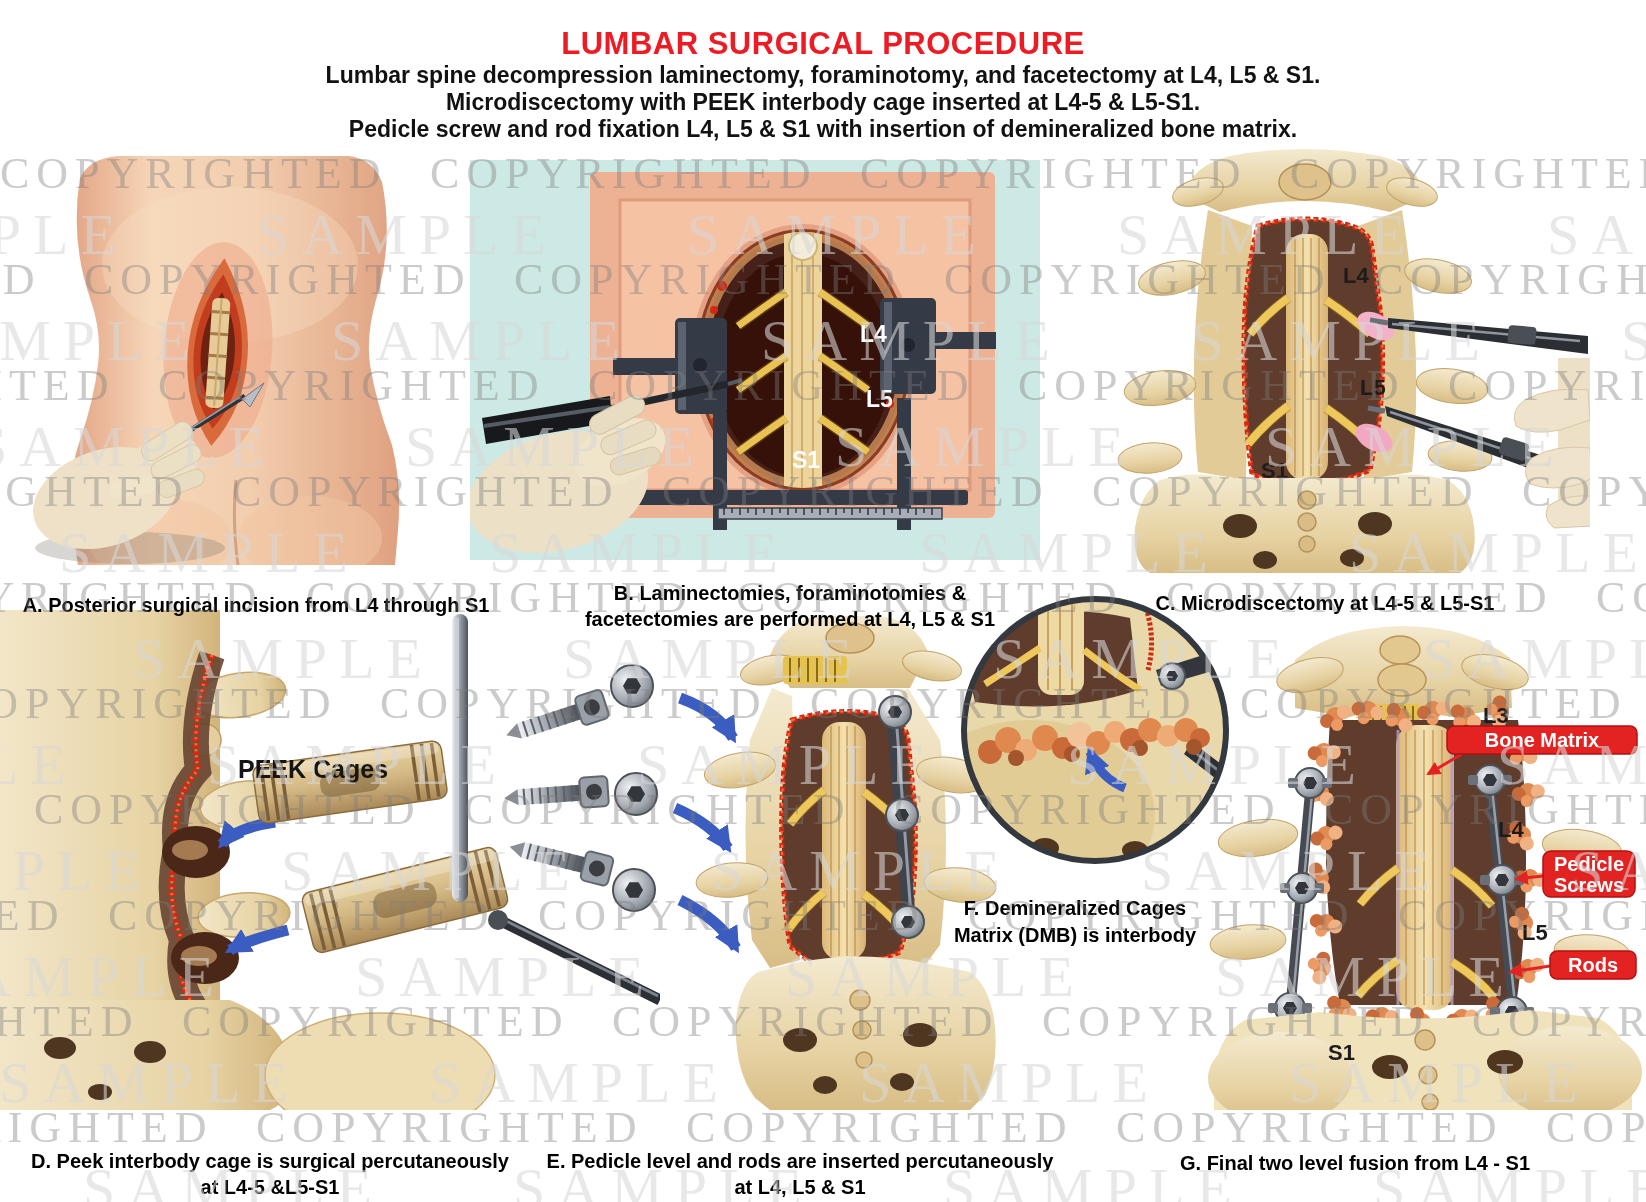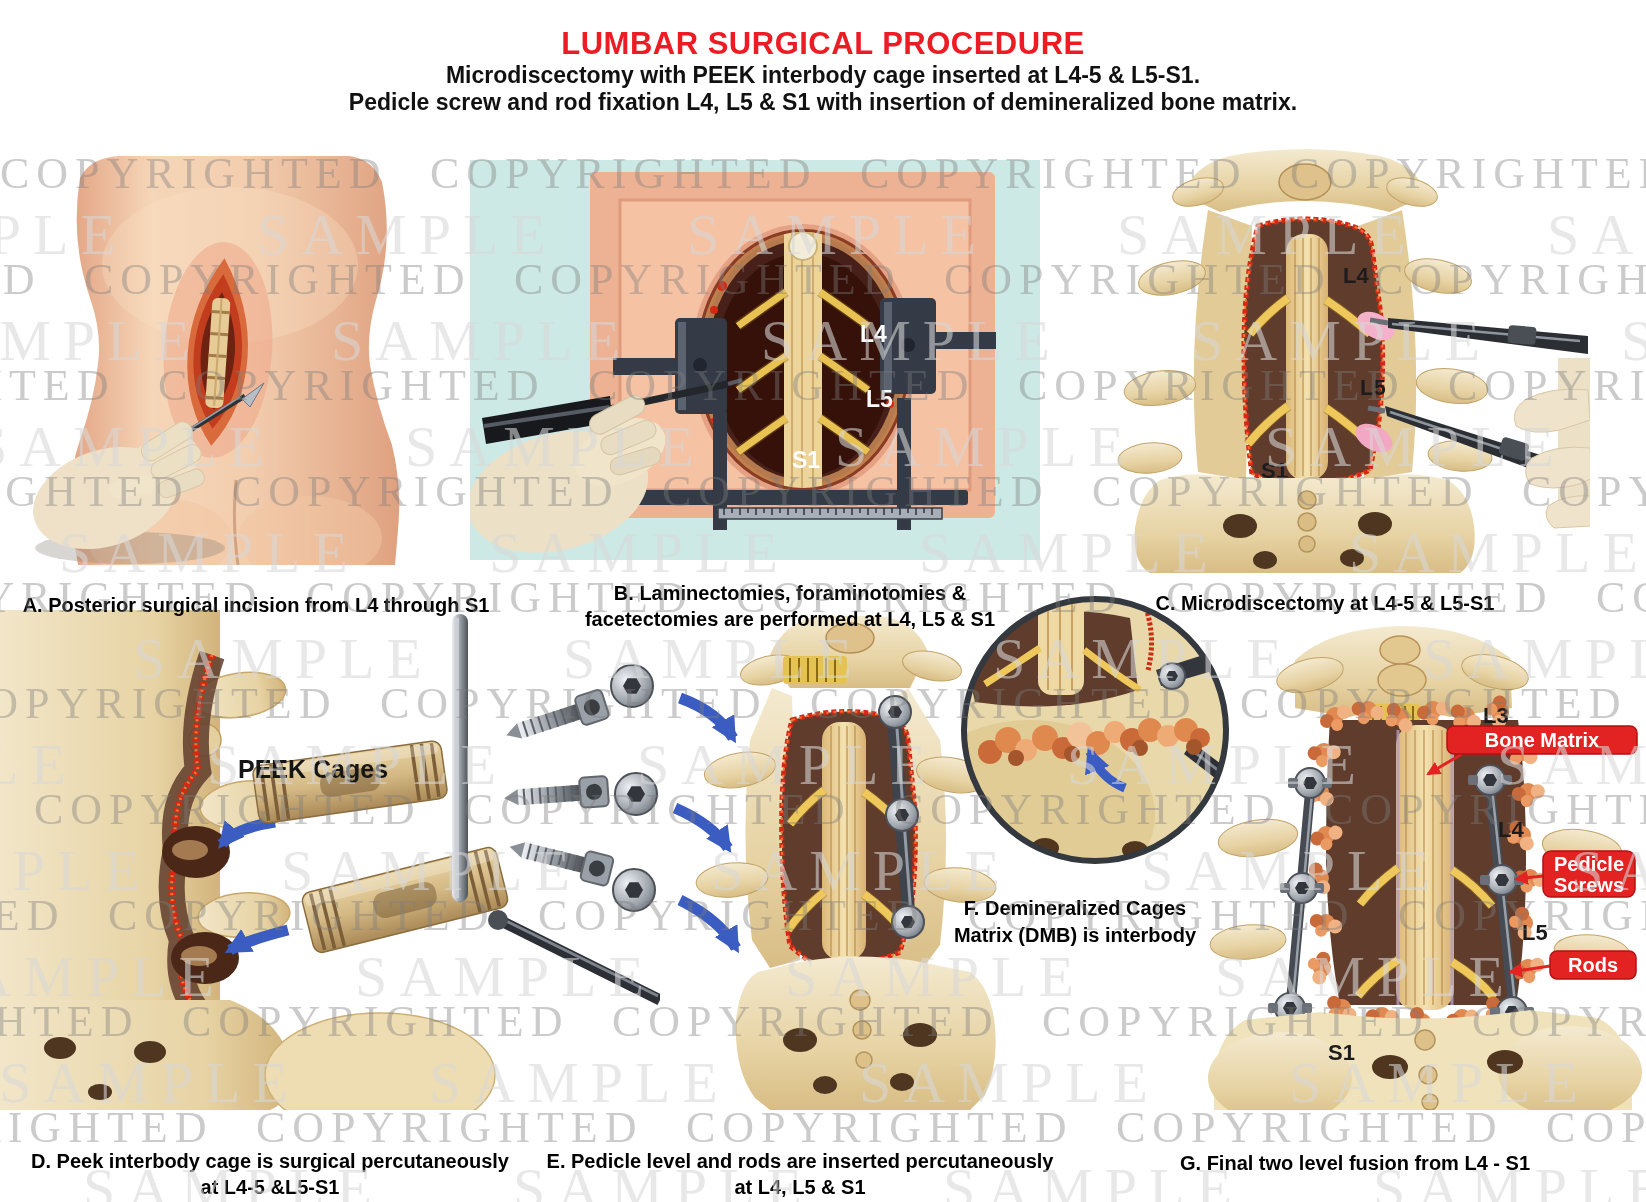--- a/index.html
+++ b/index.html
@@ -28,20 +28,21 @@
   .callout-txt{font-size:20px;font-weight:bold;fill:#fff;text-anchor:middle;}
   .peek-lbl{font-size:25px;font-weight:600;fill:#151515;}
 </style>
 </head>
 <body>
 
 <div id="stage">
 
   <div id="hdr">
     <div class="title">LUMBAR SURGICAL PROCEDURE</div>
+    <div class="sub">Lumbar spine decompression laminectomy, foraminotomy, and facetectomy at L4, L5 &amp; S1.</div>
     <div class="sub">Microdiscectomy with PEEK interbody cage inserted at L4-5 &amp; L5-S1.</div>
     <div class="sub">Pedicle screw and rod fixation L4, L5 &amp; S1 with insertion of demineralized bone matrix.</div>
   </div>
 
   <svg class="panel" style="left:10px;top:150px" width="450" height="415" viewBox="0 0 450 415">
     <defs>
       <linearGradient id="askin" x1="0" y1="0" x2="1" y2="0">
         <stop offset="0" stop-color="#e2a484"></stop>
           <stop offset=".25" stop-color="#f6d6b8"></stop>
         <stop offset=".55" stop-color="#f2cdae"></stop>

